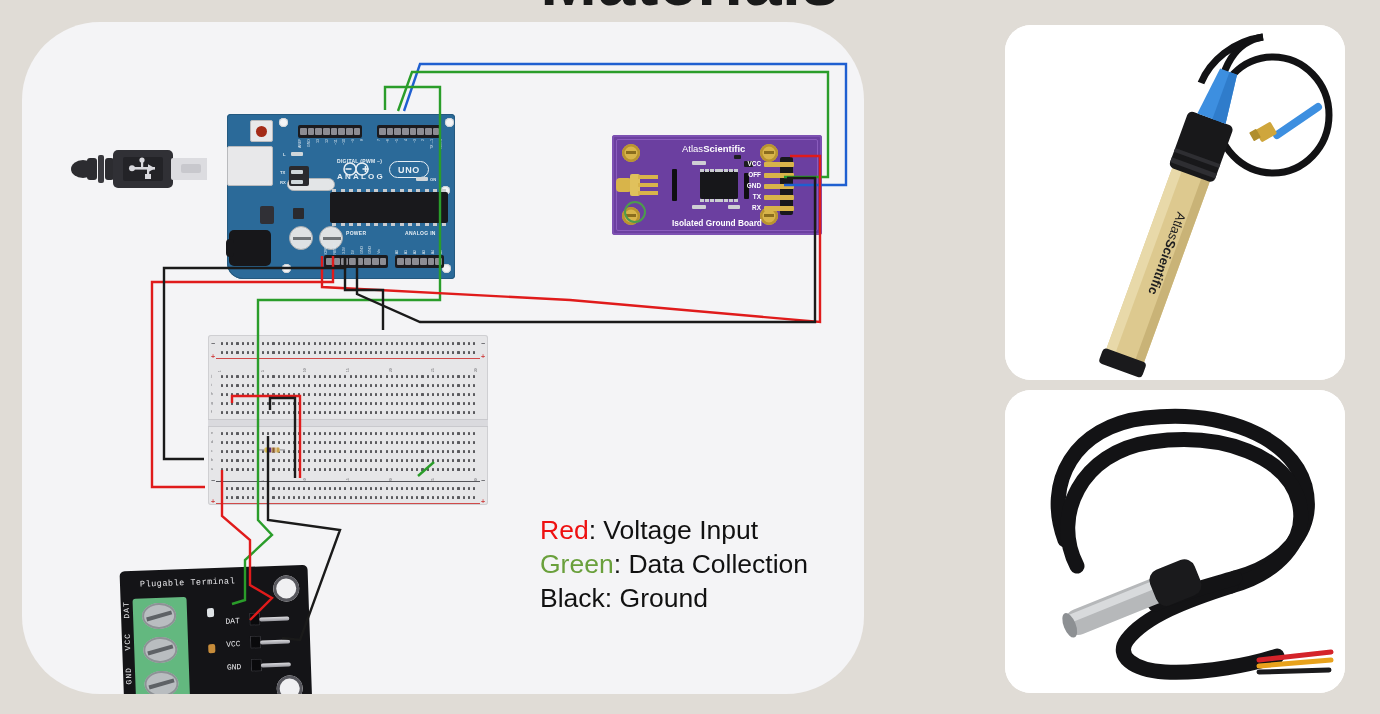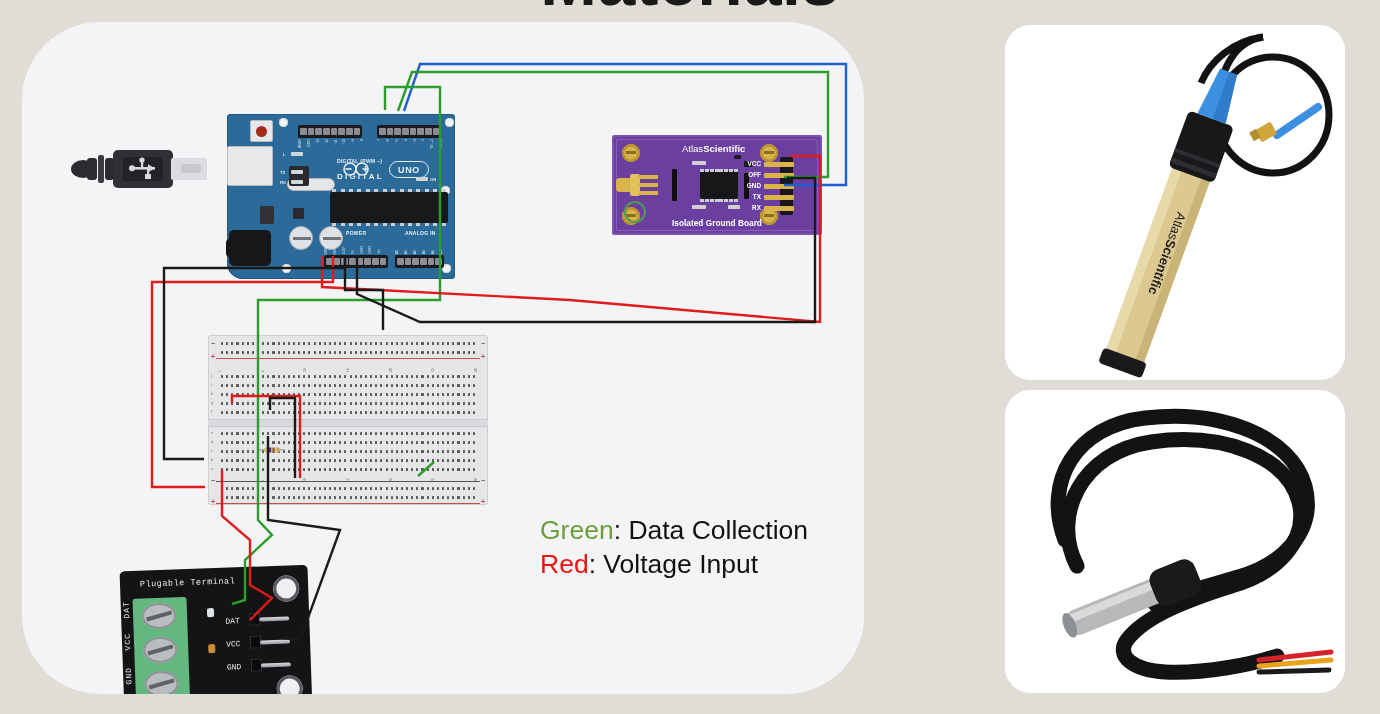--- a/index.html
+++ b/index.html
@@ -498,21 +498,21 @@
       <div class="sectxt" id="txt-digital">DIGITAL (PWM ~)</div>
       <div class="sectxt" id="txt-power">POWER</div>
       <div class="sectxt" id="txt-analog">ANALOG IN</div>
 
       <svg id="ard-infinity" viewBox="0 0 44 16">
         <path d="M4 8 a6 6 0 1 1 12 0 a6 6 0 1 0 12 0 a6 6 0 1 0 -12 0 a6 6 0 1 1 -12 0z" fill="none" stroke="#e6eef4" stroke-width="1.6"></path>
         <rect x="5.5" y="7.2" width="6" height="1.6" fill="#e6eef4"></rect>
         <rect x="22.5" y="7.2" width="6" height="1.6" fill="#e6eef4"></rect>
         <rect x="24.7" y="5" width="1.6" height="6" fill="#e6eef4"></rect>
       </svg>
-      <div id="ard-logo">DIGITAL</div>
+      <div id="ard-logo">ANALOG</div>
       <div id="ard-uno">UNO</div>
 
       <div class="ledlbl" style="left:56px;top:38px;">L</div>
       <div class="ledbar" style="left:64px;top:38px;"></div>
       <div class="ledlbl" style="left:53px;top:56px;">TX</div>
       <div class="ledbar" style="left:64px;top:56px;"></div>
       <div class="ledlbl" style="left:53px;top:66px;">RX</div>
       <div class="ledbar" style="left:64px;top:66px;"></div>
       <div class="ledbar" style="left:189px;top:63px;"></div>
       <div class="ledlbl" style="left:203px;top:63px;">ON</div>
@@ -1414,24 +1414,27 @@
     <div class="t-pinblk" style="left:128px;top:69px;"></div>
     <div class="t-pinwire" style="left:138px;top:74px;"></div>
 
     <div class="t-pinlbl" style="left:104px;top:95px;">GND</div>
     <div class="t-pinblk" style="left:128px;top:92px;"></div>
     <div class="t-pinwire" style="left:138px;top:97px;"></div>
   </div>
 
   <div id="legend">
     <div>
+      <span class="k-red">Red</span><span class="k-black">: Voltage Input</span>
+    </div>
+    <div>
       <span class="k-green">Green</span><span class="k-black">: Data Collection</span>
     </div>
     <div>
-      <span class="k-red">Red</span><span class="k-black">: Voltage Input</span>
+      <span class="k-black">Black</span><span class="k-black">: Ground</span>
     </div>
   </div>
 </div>
 
 <div class="photo-card" id="photo-ph">
   <svg id="ph-art" viewBox="0 0 340 355">
     <rect width="340" height="355" fill="#ffffff"></rect>
 
     <ellipse cx="268" cy="90" rx="56" ry="58" fill="none" stroke="#121214" stroke-width="7"></ellipse>
     <path d="M212 88 C214 40 232 16 258 12" fill="none" stroke="#121214" stroke-width="7"></path>

